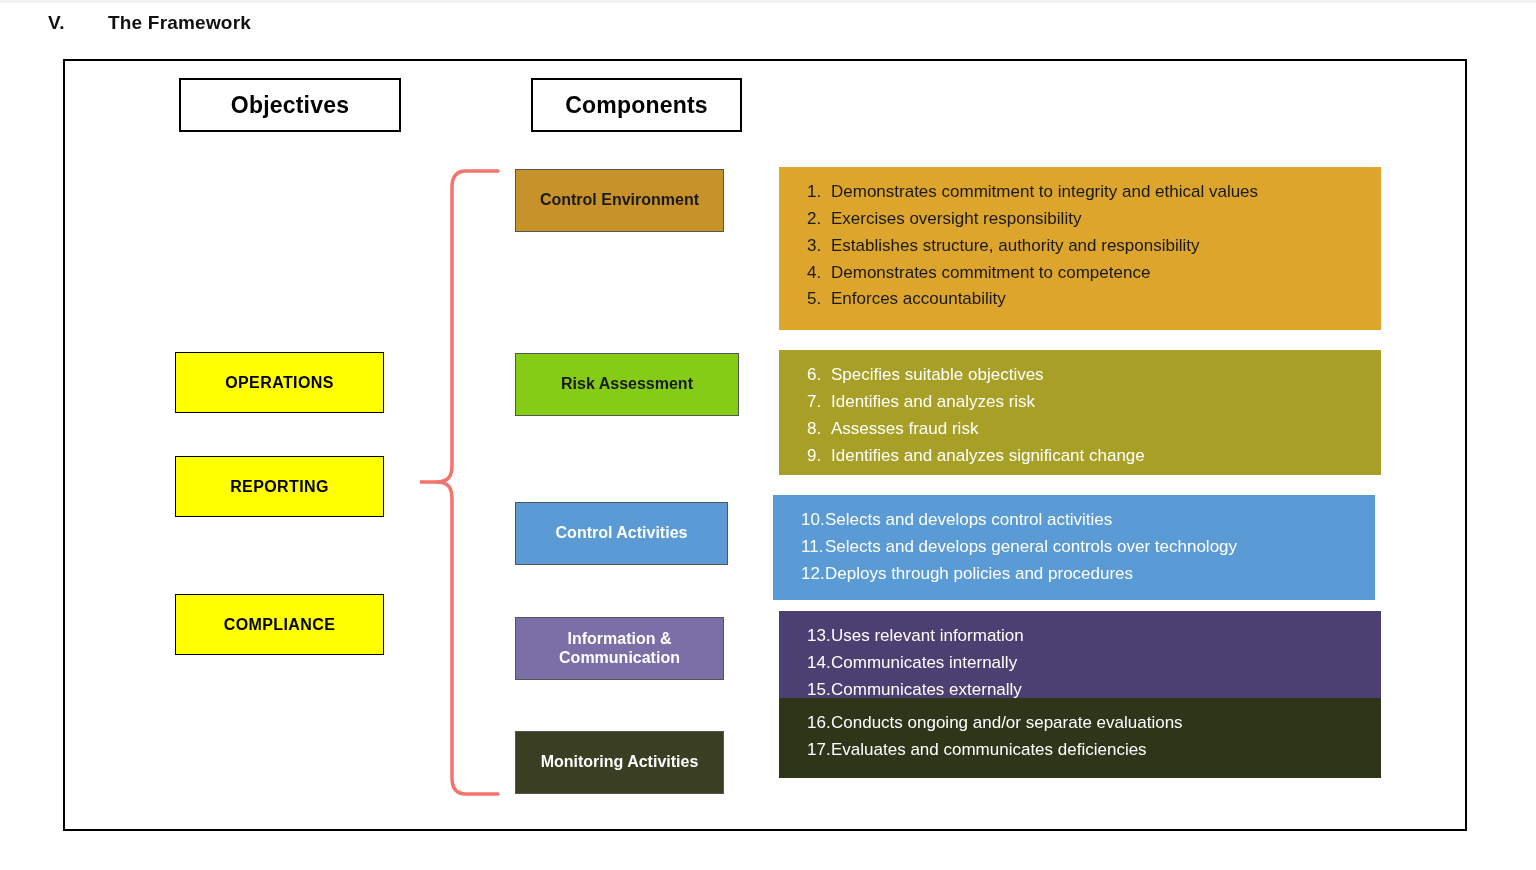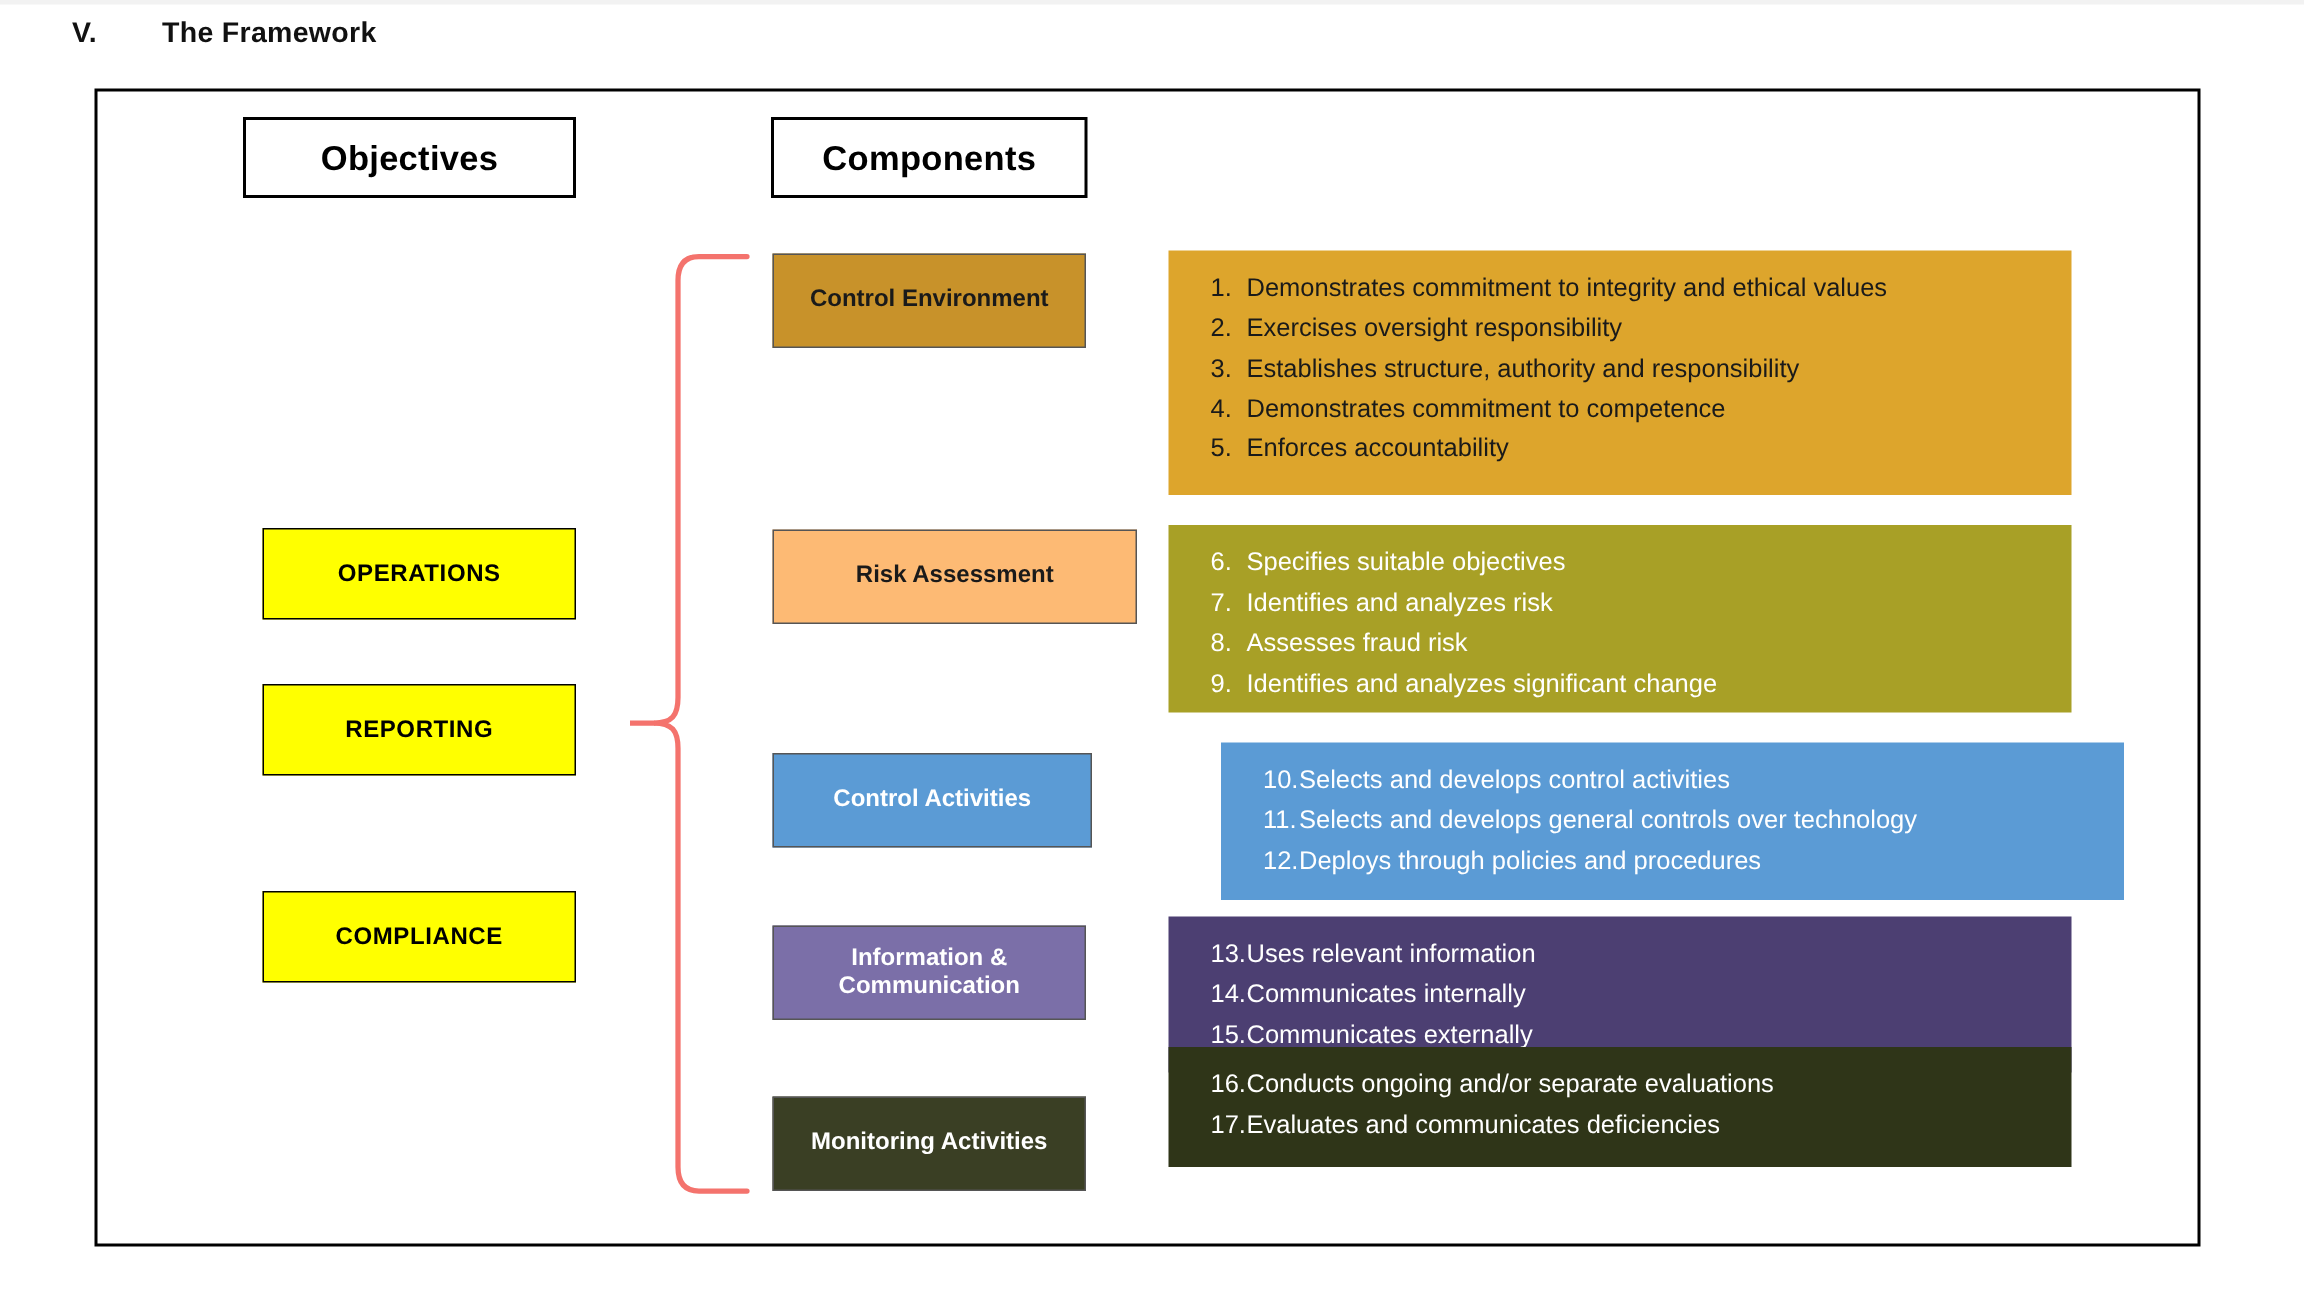--- a/index.html
+++ b/index.html
@@ -52,20 +52,21 @@
     border: 2px solid #000000;
     background: #ffffff;
     box-sizing: border-box;
     display: flex;
     align-items: center;
     justify-content: center;
     font-weight: bold;
     font-size: 23px;
     color: #000000;
     letter-spacing: 0.2px;
+    margin-left: 17px;
   }
   #hdr-objectives { left: 162px; top: 78px;  width: 222px; height: 54px; }
   #hdr-components { left: 514px; top: 78px;  width: 211px; height: 54px; }
   #hdr-principles { left: 780px; top: 78px;  width: 302px; height: 54px; color: #ff0000; }
 
   
   .objective {
     position: absolute;
     border: 1.5px solid #000000;
     background: #ffff00;
@@ -99,34 +100,34 @@
     display: flex;
     align-items: center;
     justify-content: center;
     text-align: center;
     font-weight: bold;
     font-size: 16px;
     line-height: 1.15;
     padding: 4px 6px;
   }
   #cmp-0 { left: 515px; top: 169px; width: 209px; height: 63px; background: #c8922a; color: #1a1a1a; }
-  #cmp-1 { left: 515px; top: 353px; width: 243px; height: 63px; background: #fdba74; color: #1a1a1a; }
+  #cmp-1 { left: 515px; top: 353px; width: 224px; height: 63px; background: #84cc16; color: #1a1a1a; }
   #cmp-2 { left: 515px; top: 502px; width: 213px; height: 63px; background: #5b9bd5; color: #ffffff; }
   #cmp-3 { left: 515px; top: 617px; width: 209px; height: 63px; background: #7b6fa8; color: #ffffff; }
   #cmp-4 { left: 515px; top: 731px; width: 209px; height: 63px; background: #3a3f24; color: #ffffff; }
 
   
   .principles {
     position: absolute;
     box-sizing: border-box;
     padding: 12px 0 12px 0;
   }
   #prn-0 { left: 779px; top: 167px; width: 602px; height: 163px; background: #dda52c; }
   #prn-1 { left: 779px; top: 350px; width: 602px; height: 125px; background: #a8a026; }
-  #prn-2 { left: 814px; top: 495px; width: 602px; height: 105px; background: #5b9bd5; }
+  #prn-2 { left: 773px; top: 495px; width: 602px; height: 105px; background: #5b9bd5; }
   #prn-3 { left: 779px; top: 611px; width: 602px; height: 104px; background: #4c3f72; }
   #prn-4 { left: 779px; top: 698px; width: 602px; height: 80px; background: #2f3518; }
 
   .principles ol {
     margin: 0;
     padding: 0;
     list-style: none;
   }
   .principles li {
     display: flex;

